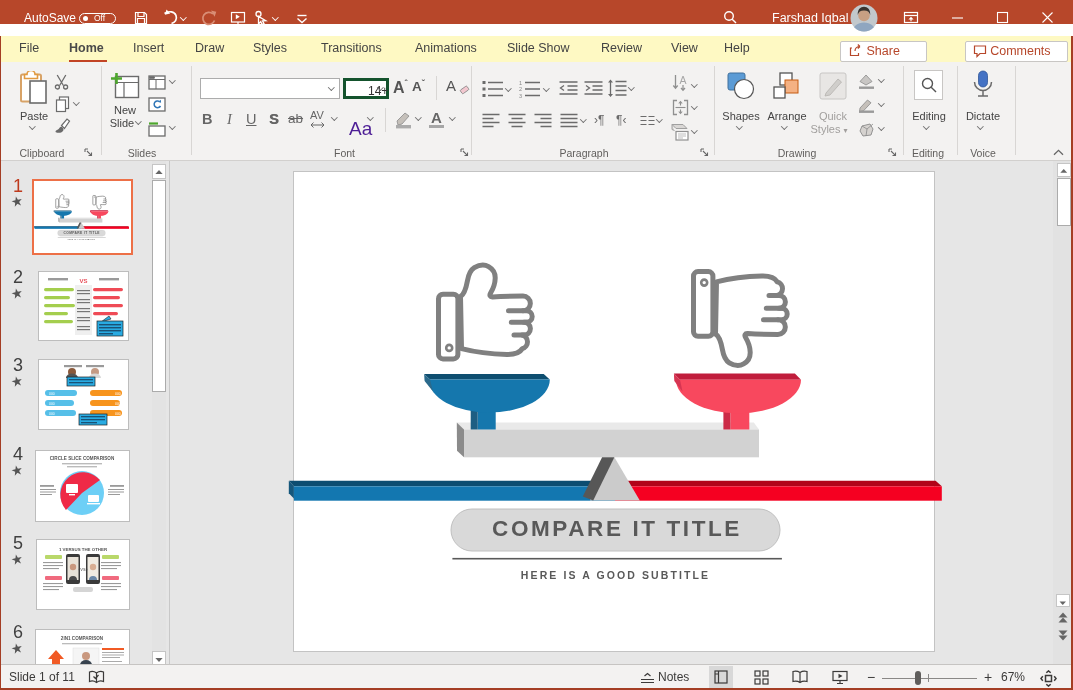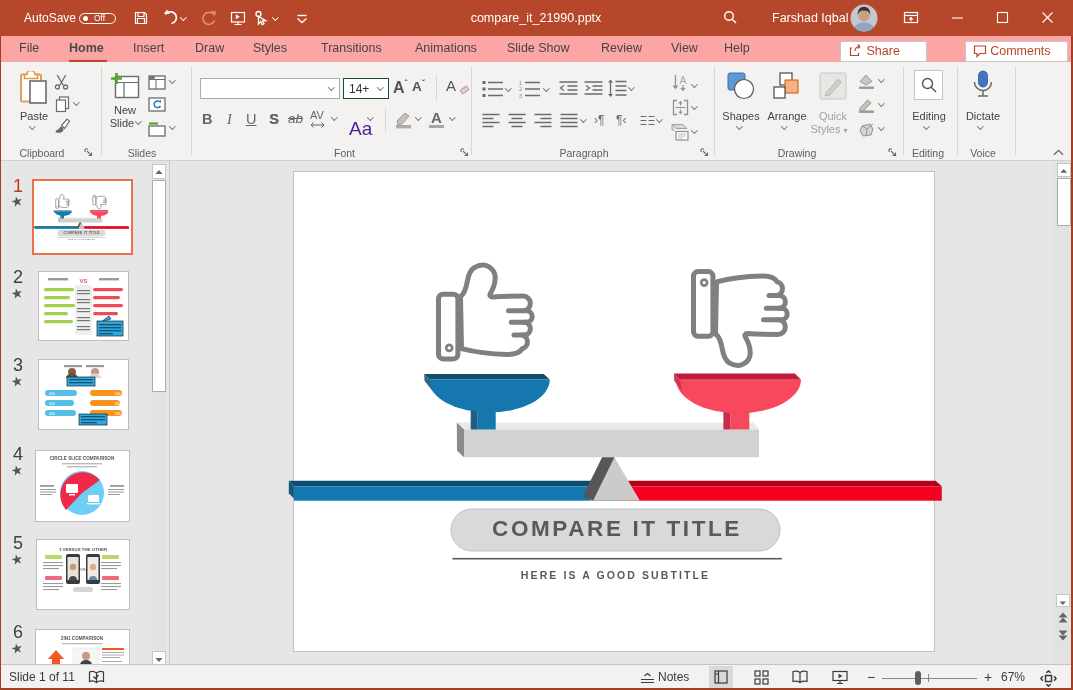--- a/index.html
+++ b/index.html
@@ -1,29 +1,29 @@
 <!DOCTYPE html>
 <html><head>
 <meta charset="utf-8">
 <style>
 *{margin:0;padding:0;box-sizing:border-box;}
 html,body{width:1073px;height:690px;overflow:hidden;}
 body{font-family:"Liberation Sans",sans-serif;position:relative;background:#fff;}
 .abs{position:absolute;}
 
-#titlebar{position:absolute;left:0;top:0;width:1073px;height:36px;background:#B7472A;color:#fff;}
+#titlebar{position:absolute;left:0;top:0;width:1073px;height:24px;background:#B7472A;color:#fff;}
 #autosave{position:absolute;left:24px;top:0;height:36px;line-height:36px;font-size:12px;color:#fff;}
 #astoggle{position:absolute;left:79px;top:12.5px;width:37px;height:11px;border:1px solid #fff;border-radius:6px;}
 #astoggle .knob{position:absolute;left:2.5px;top:2px;width:5px;height:5px;border-radius:50%;background:#fff;}
 #astoggle .off{position:absolute;left:14px;top:0.2px;font-size:8.5px;line-height:9px;color:#fff;}
 .tbico{position:absolute;top:6px;}
 #doctitle{position:absolute;left:436px;top:0;width:200px;text-align:center;height:36px;line-height:36px;font-size:12.5px;color:#fff;}
 #username{position:absolute;left:772px;top:0;height:36px;line-height:36px;font-size:12.5px;color:#fff;}
 
-#tabrow{position:absolute;left:0;top:36px;width:1073px;height:26px;background:#fca5a5;}
+#tabrow{position:absolute;left:0;top:36px;width:1073px;height:26px;background:#fef9c3;}
 .tab{position:absolute;top:0;height:26px;line-height:25px;font-size:12.5px;color:#444;}
 .tab.active{font-weight:bold;color:#4a4a4a;}
 #homeline{position:absolute;left:69px;top:23.5px;width:38px;height:2.6px;background:#C24425;}
 .pillbtn{position:absolute;top:5px;height:21px;background:#fff;border:1px solid #C8C6C4;border-radius:2px;font-size:12.5px;color:#B7472A;line-height:19px;}
 
 #ribbon{position:absolute;left:0;top:62px;width:1073px;height:99px;background:#F3F2F1;border-bottom:1px solid #D2D0CE;}
 .vsep{position:absolute;top:4px;height:89px;width:1px;background:#D8D6D4;}
 .glabel{position:absolute;top:85px;font-size:10.5px;color:#605E5C;text-align:center;}
 .launcher{position:absolute;top:86px;width:9px;height:9px;}
 .rlbl{position:absolute;font-size:11px;color:#444;text-align:center;}
@@ -80,21 +80,20 @@
       <g fill="none" stroke="#fff" stroke-width="1.3">
         <circle cx="5.5" cy="8" r="2.5"></circle>
         <path d="M5.5 10.5 v7.5 l2.2-2.4 1.5 3 1.8-0.9-1.5-2.9 3.2-0.1z"></path>
       </g>
     </svg>
   <div class="chev" style="left:273px;top:14.5px;border-color:#fff;">▼</div>
   <svg class="tbico" style="left:295px;" width="14" height="24" viewBox="0 0 14 24">
       <path d="M2.5 9.5h9" stroke="#fff" stroke-width="1.4"></path>
       <path d="M2.5 12.5l4.5 4 4.5-4" fill="none" stroke="#fff" stroke-width="1.4"></path>
     </svg>
-  <div id="doctitle">compare_it_21990.pptx</div>
   <svg class="tbico" style="left:721px;" width="18" height="24" viewBox="0 0 18 24">
       <circle cx="8" cy="10" r="4.3" fill="none" stroke="#fff" stroke-width="1.4"></circle>
       <path d="M11.2 13.2L15 17" stroke="#fff" stroke-width="1.4"></path>
     </svg>
   <div id="username">Farshad Iqbal</div>
   <svg class="tbico" style="left:850px;top:4px;" width="28" height="28" viewBox="0 0 28 28">
     <defs>
         <clipPath id="avclip">
           <circle cx="14" cy="14" r="13.5"></circle>
         </clipPath>
@@ -208,34 +207,34 @@
     </svg>
   <svg class="abs" style="left:148px;top:60px;" width="18" height="15" viewBox="0 0 18 15">
       <rect x="1" y="4" width="16" height="10" fill="#fff" stroke="#6b6b6b" stroke-width="1.3"></rect>
       <path d="M1 1.5h9" stroke="#4EA72E" stroke-width="2.2"></path>
     </svg>
   <div class="chev" style="left:170px;top:62px;">▾</div>
   <div class="glabel" style="left:110px;width:64px;">Slides</div>
 
   <div class="abs" style="left:200.3px;top:15.6px;width:139.7px;height:21.6px;background:#fff;border:1px solid #ACACAC;"></div>
   <div class="chev" style="left:329px;top:23px;">▾</div>
-  <div class="abs" style="left:343px;top:15.6px;width:45.6px;height:21.6px;background:#fff;border:1px solid #14532d;font-size:12px;color:#333;line-height:20px;padding-left:5px;">14+</div>
+  <div class="abs" style="left:343px;top:15.6px;width:45.6px;height:21.6px;background:#fff;border:3px solid #14532d;font-size:12px;color:#333;line-height:20px;padding-left:22px;">14+</div>
   <div class="chev" style="left:378px;top:23px;">▾</div>
   <div class="abs" style="left:393px;top:16px;font-size:16px;color:#555;font-weight:bold;">A<span style="font-size:9px;vertical-align:7px;">ˆ</span></div>
   <div class="abs" style="left:412px;top:16px;font-size:13.5px;color:#555;font-weight:bold;">A<span style="font-size:9px;vertical-align:5px;">ˇ</span></div>
   <div class="abs" style="left:436.3px;top:14px;width:1px;height:24px;background:#D8D6D4;"></div>
   <div class="abs" style="left:446px;top:15px;font-size:15px;color:#555;">A</div>
   <svg class="abs" style="left:458px;top:22px;" width="12" height="12" viewBox="0 0 12 12">
       <rect x="2.5" y="4" width="8" height="4.5" rx="1" transform="rotate(-35 6 6)" fill="#F2C7CF" stroke="#888" stroke-width="0.8"></rect>
     </svg>
   <div class="abs" style="left:202px;top:49px;font-size:14.5px;color:#666;font-weight:bold;">B</div>
   <div class="abs" style="left:227px;top:49px;font-size:14.5px;color:#666;font-style:italic;font-family:'Liberation Serif',serif;">I</div>
   <div class="abs" style="left:246px;top:49px;font-size:14.5px;color:#666;text-decoration:underline;">U</div>
   <div class="abs" style="left:269px;top:49px;font-size:14.5px;color:#666;font-weight:bold;text-shadow:0.5px 0 #666;">S</div>
-  <div class="abs" style="left:288px;top:49px;font-size:13.5px;color:#666;text-decoration:line-through;font-style:italic;">ab</div>
+  <div class="abs" style="left:288px;top:49px;font-size:13.5px;color:#666;text-decoration:line-through;">ab</div>
   <div class="abs" style="left:310px;top:47px;font-size:11px;color:#666;">AV</div>
   <svg class="abs" style="left:309px;top:59px;" width="17" height="8" viewBox="0 0 17 8">
       <path d="M2 4h13M2 4l2.5-2.5M2 4l2.5 2.5M15 4l-2.5-2.5M15 4l-2.5 2.5" fill="none" stroke="#666" stroke-width="1"></path>
     </svg>
   <div class="chev" style="left:332px;top:53px;">▾</div>
   <div class="abs" style="left:349px;top:56px;font-size:19px;color:#4c1d95;">Aa</div>
   <div class="chev" style="left:368px;top:53px;">▾</div>
   <div class="abs" style="left:384.6px;top:46px;width:1px;height:24px;background:#D8D6D4;"></div>
   <svg class="abs" style="left:394px;top:47px;" width="20" height="20" viewBox="0 0 20 20">
       <path d="M3 12l8-8 4 3-7 8-4 1z" fill="#C5C0BA" stroke="#8a8a8a" stroke-width="0.8"></path>

